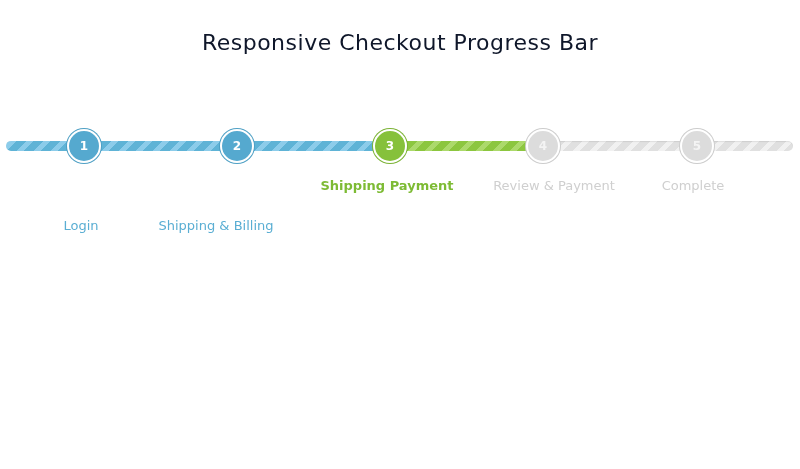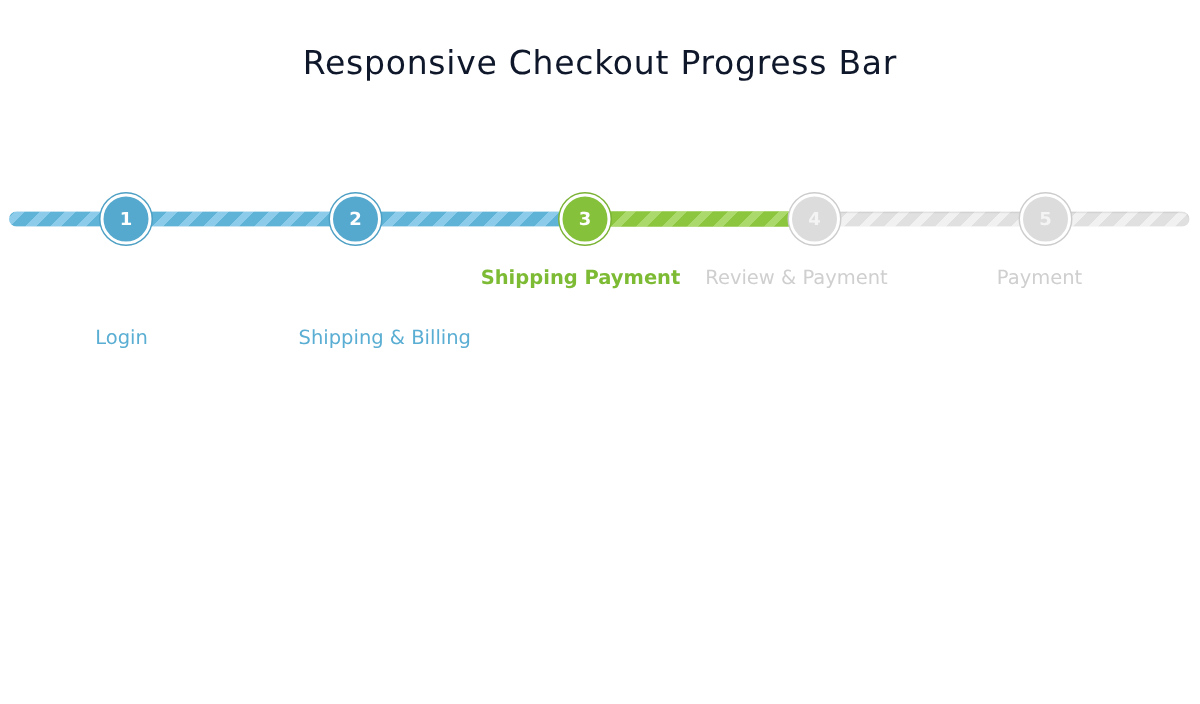--- a/index.html
+++ b/index.html
@@ -40,17 +40,17 @@
       <span>3</span>
     </div>
   <div class="step todo" style="left:526px;">
       <span>4</span>
     </div>
   <div class="step todo" style="left:680px;">
       <span>5</span>
     </div>
 
   <div class="label done" style="left:6px;">Login</div>
-  <div class="label done" style="left:164px;text-align:right;">Shipping &amp; Billing</div>
+  <div class="label done" style="left:141px;">Shipping &amp; Billing</div>
   <div class="label active" style="left:312px;">Shipping Payment</div>
-  <div class="label todo" style="left:456px;">Review &amp; Payment</div>
-  <div class="label todo" style="left:618px;">Payment</div>
+  <div class="label todo" style="left:479px;">Review &amp; Payment</div>
+  <div class="label todo" style="left:618px;">Complete</div>
 </div>
 
 </body></html>

